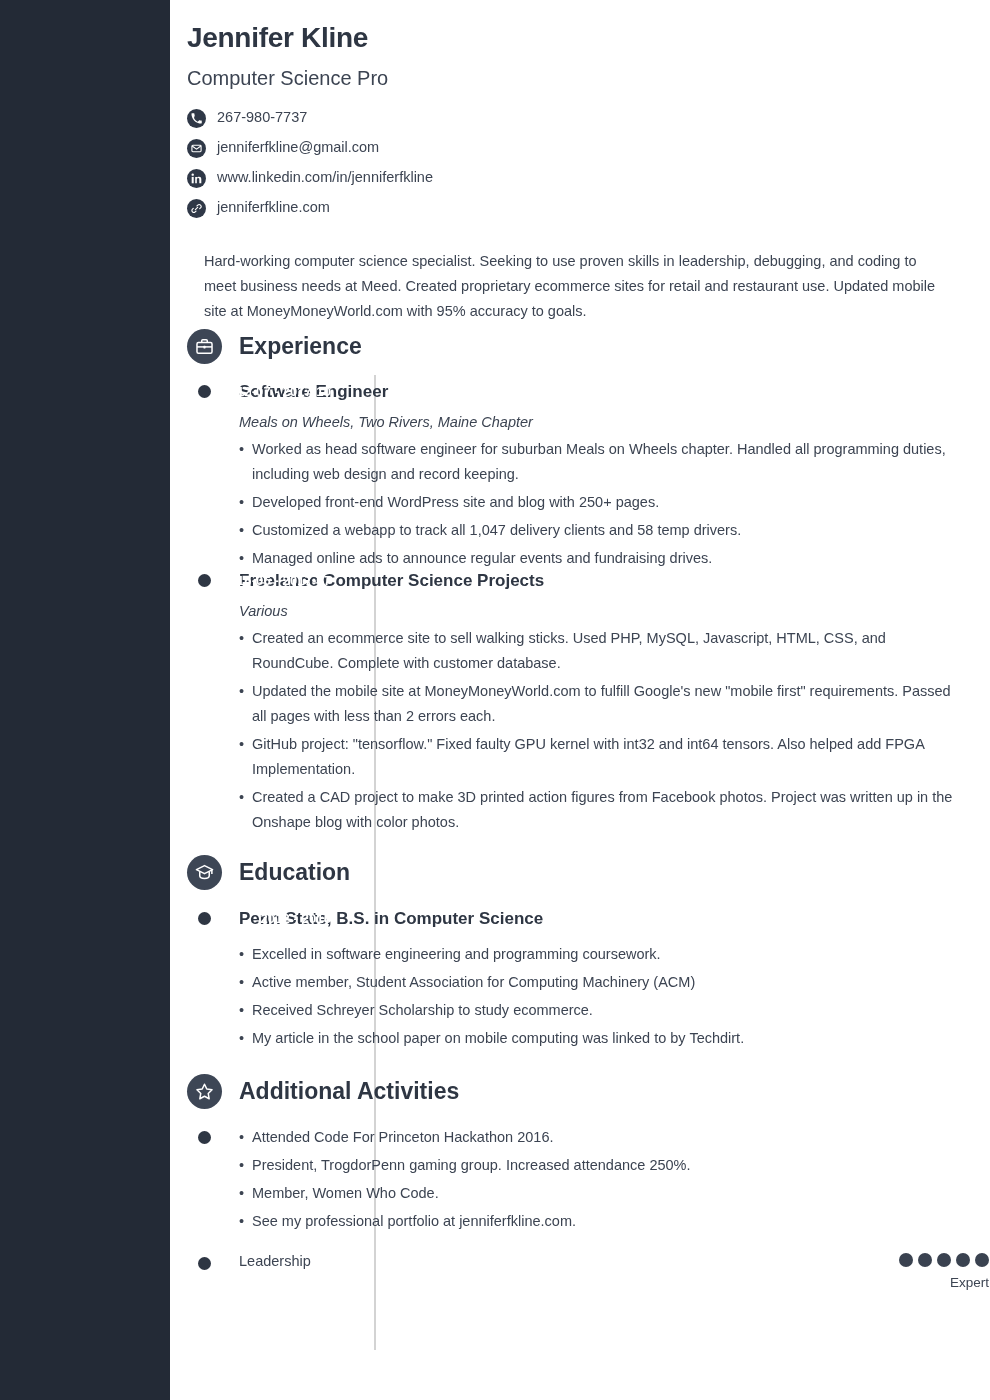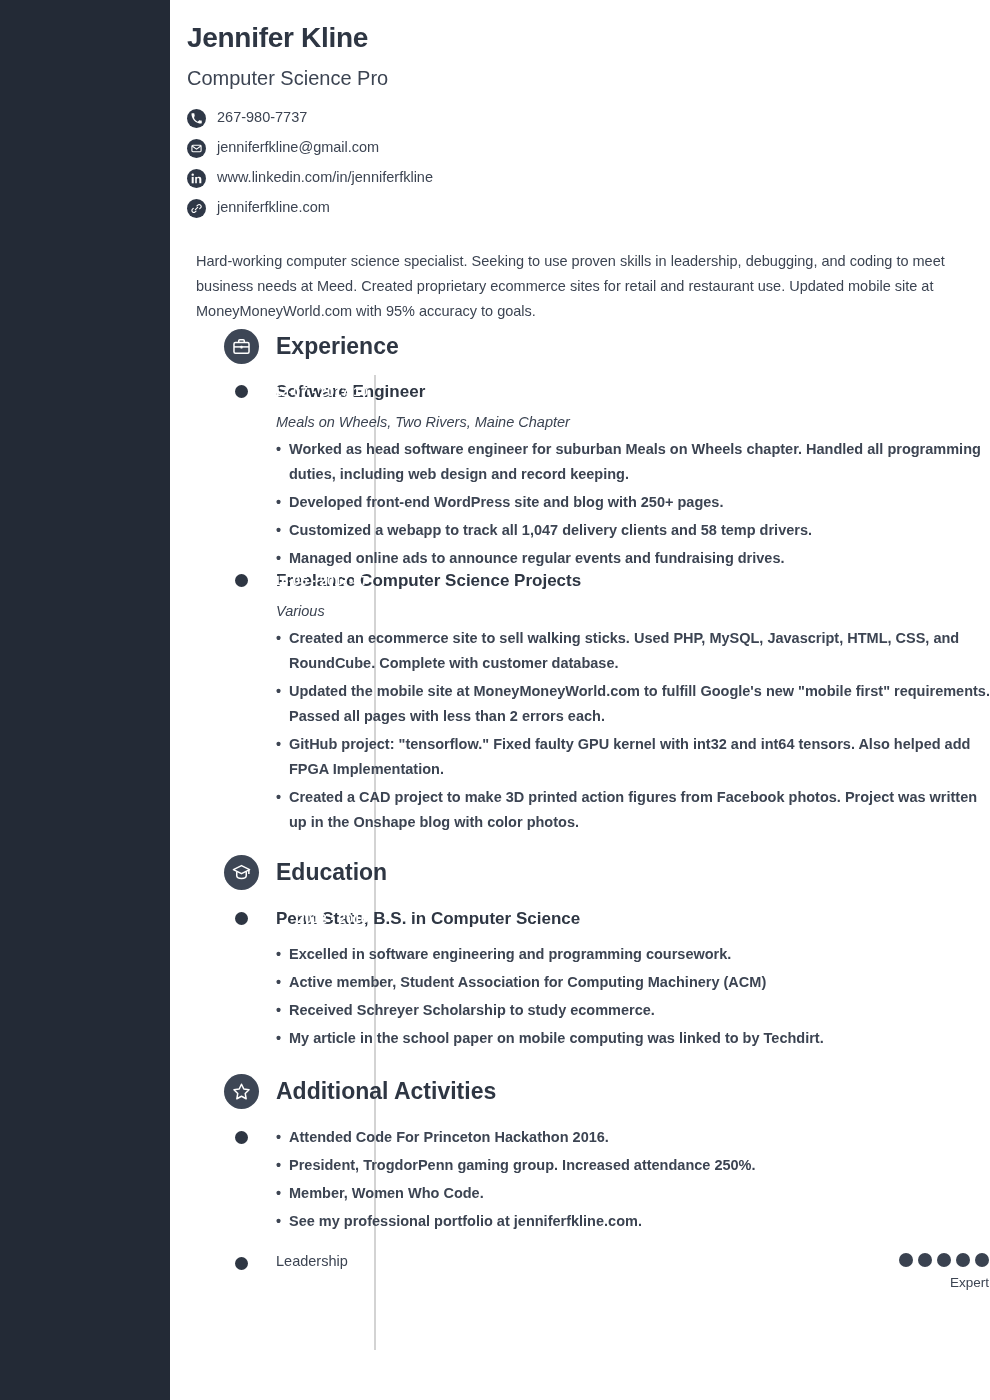--- a/index.html
+++ b/index.html
@@ -66,29 +66,29 @@
     margin-right: 11px;
   }
   .contact-icon svg { display: block; }
   .contact-text {
     font-size: 14.5px;
     color: #3c4452;
   }
 
   
   .summary {
-    margin: 20px 20px 0 9px;
+    margin: 20px 20px 0 17px;
     font-size: 14.5px;
     line-height: 1.72;
     color: #3c4452;
     max-width: 775px;
   }
 
   
-  .section { position: relative; padding-left: 37px; }
+  .section { position: relative; }
 
   .section-head {
     display: flex;
     align-items: center;
     position: relative;
     height: 44px;
     margin-left: 17px;
   }
   .section-bubble {
     width: 35px; height: 35px;
@@ -134,21 +134,21 @@
     color: #2e3643;
     line-height: 1.2;
   }
   .entry-sub {
     font-size: 14.5px;
     font-style: italic;
     color: #3c4452;
     margin-top: 12px;
   }
 
-  ul.bullets { list-style: none; margin-top: 7px; font-weight: bold; }
+  ul.bullets { list-style: none; margin-top: 7px; }
   ul.bullets li {
     position: relative;
     padding-left: 13px;
     font-size: 14.5px;
     line-height: 1.72;
     color: #3c4452;
     margin-top: 3px;
     max-width: 725px;
   }
   ul.bullets li::before {

